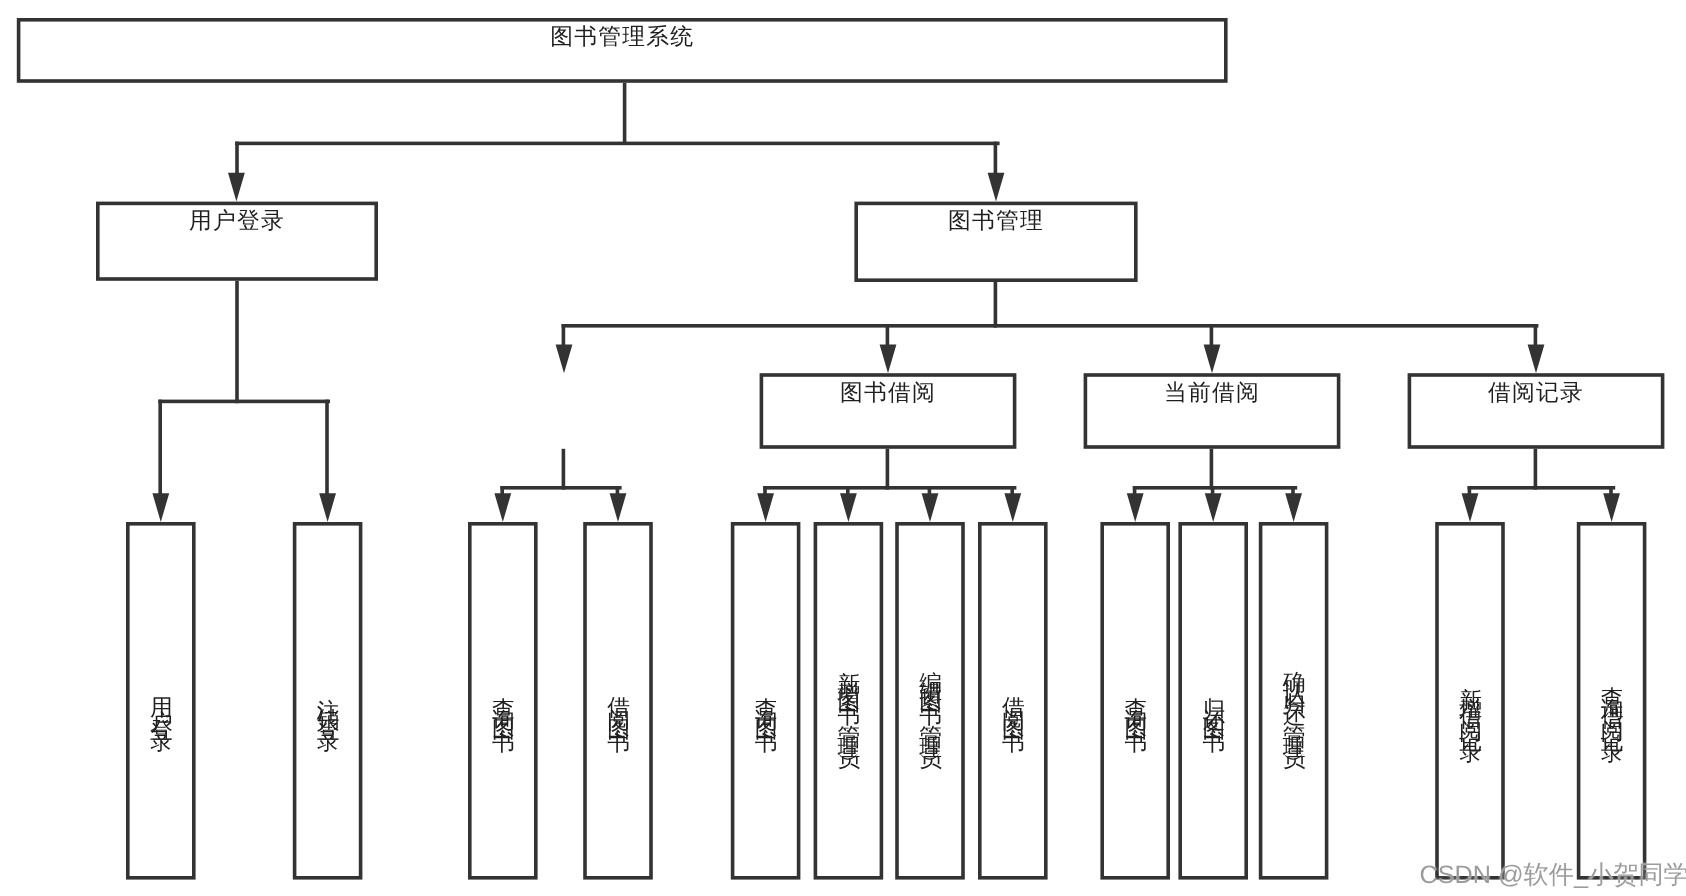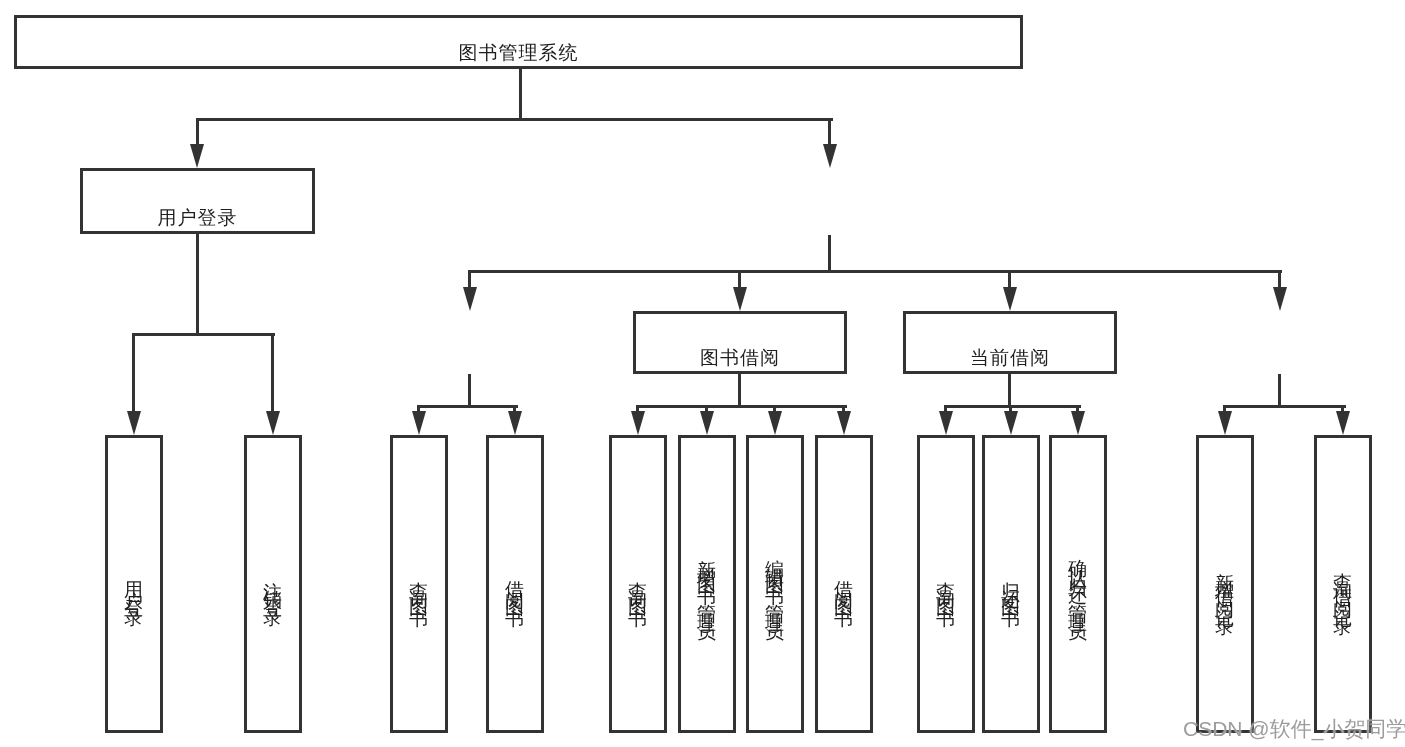--- a/index.html
+++ b/index.html
@@ -15,21 +15,21 @@
     width:1405px;height:747px;
     background:var(--bg);
     overflow:hidden;
   }
   
   .box{
     position:absolute;
     box-sizing:border-box;
     border:3px solid var(--line);
     background:var(--bg);
-    display:flex;align-items:flex-end;justify-content:center;
+    display:flex;align-items:flex-start;justify-content:center;
     color:var(--text);
     font-size:19px;
     letter-spacing:1px;
   }
   .vbox{
     position:absolute;
     box-sizing:border-box;
     border:3px solid var(--line);
     background:var(--bg);
     display:flex;align-items:center;justify-content:center;
@@ -72,20 +72,23 @@
   <div class="ln" style="left:519px;top:69px;width:3px;height:51px;"></div>
   <div class="ln" style="left:196px;top:118px;width:637px;height:3px;"></div>
   <div class="ln" style="left:196px;top:118px;width:3px;height:30px;"></div>
   <div class="arrow" style="left:190px;top:144px;"></div>
   <div class="ln" style="left:828px;top:118px;width:3px;height:30px;"></div>
   <div class="arrow" style="left:823px;top:144px;"></div>
 
   <div class="box" style="left:80px;top:168px;width:235px;height:66px;">
     <span>用户登录</span>
   </div>
+  <div class="box" style="left:712px;top:168px;width:236px;height:67px;">
+    <span>图书管理</span>
+  </div>
 
   <div class="ln" style="left:196px;top:234px;width:3px;height:102px;"></div>
   <div class="ln" style="left:132px;top:333px;width:143px;height:3px;"></div>
   <div class="ln" style="left:132px;top:333px;width:3px;height:80px;"></div>
   <div class="arrow" style="left:127px;top:411px;"></div>
   <div class="ln" style="left:271px;top:333px;width:3px;height:80px;"></div>
   <div class="arrow" style="left:266px;top:411px;"></div>
 
   <div class="ln" style="left:828px;top:235px;width:3px;height:38px;"></div>
   <div class="ln" style="left:468px;top:270px;width:814px;height:3px;"></div>
@@ -96,20 +99,23 @@
   <div class="ln" style="left:1008px;top:270px;width:3px;height:20px;"></div>
   <div class="arrow" style="left:1003px;top:287px;"></div>
   <div class="ln" style="left:1278px;top:270px;width:3px;height:20px;"></div>
   <div class="arrow" style="left:1273px;top:287px;"></div>
 
   <div class="box" style="left:903px;top:311px;width:214px;height:63px;">
     <span>当前借阅</span>
   </div>
   <div class="box" style="left:633px;top:311px;width:214px;height:63px;">
     <span>图书借阅</span>
+  </div>
+  <div class="box" style="left:1173px;top:311px;width:214px;height:63px;">
+    <span>借阅记录</span>
   </div>
 
   <div class="ln" style="left:468px;top:374px;width:3px;height:34px;"></div>
   <div class="ln" style="left:417px;top:405px;width:101px;height:3px;"></div>
   <div class="ln" style="left:417px;top:405px;width:3px;height:10px;"></div>
   <div class="arrow" style="left:412px;top:411px;"></div>
   <div class="ln" style="left:513px;top:405px;width:3px;height:10px;"></div>
   <div class="arrow" style="left:508px;top:411px;"></div>
 
   <div class="ln" style="left:738px;top:374px;width:3px;height:34px;"></div>

